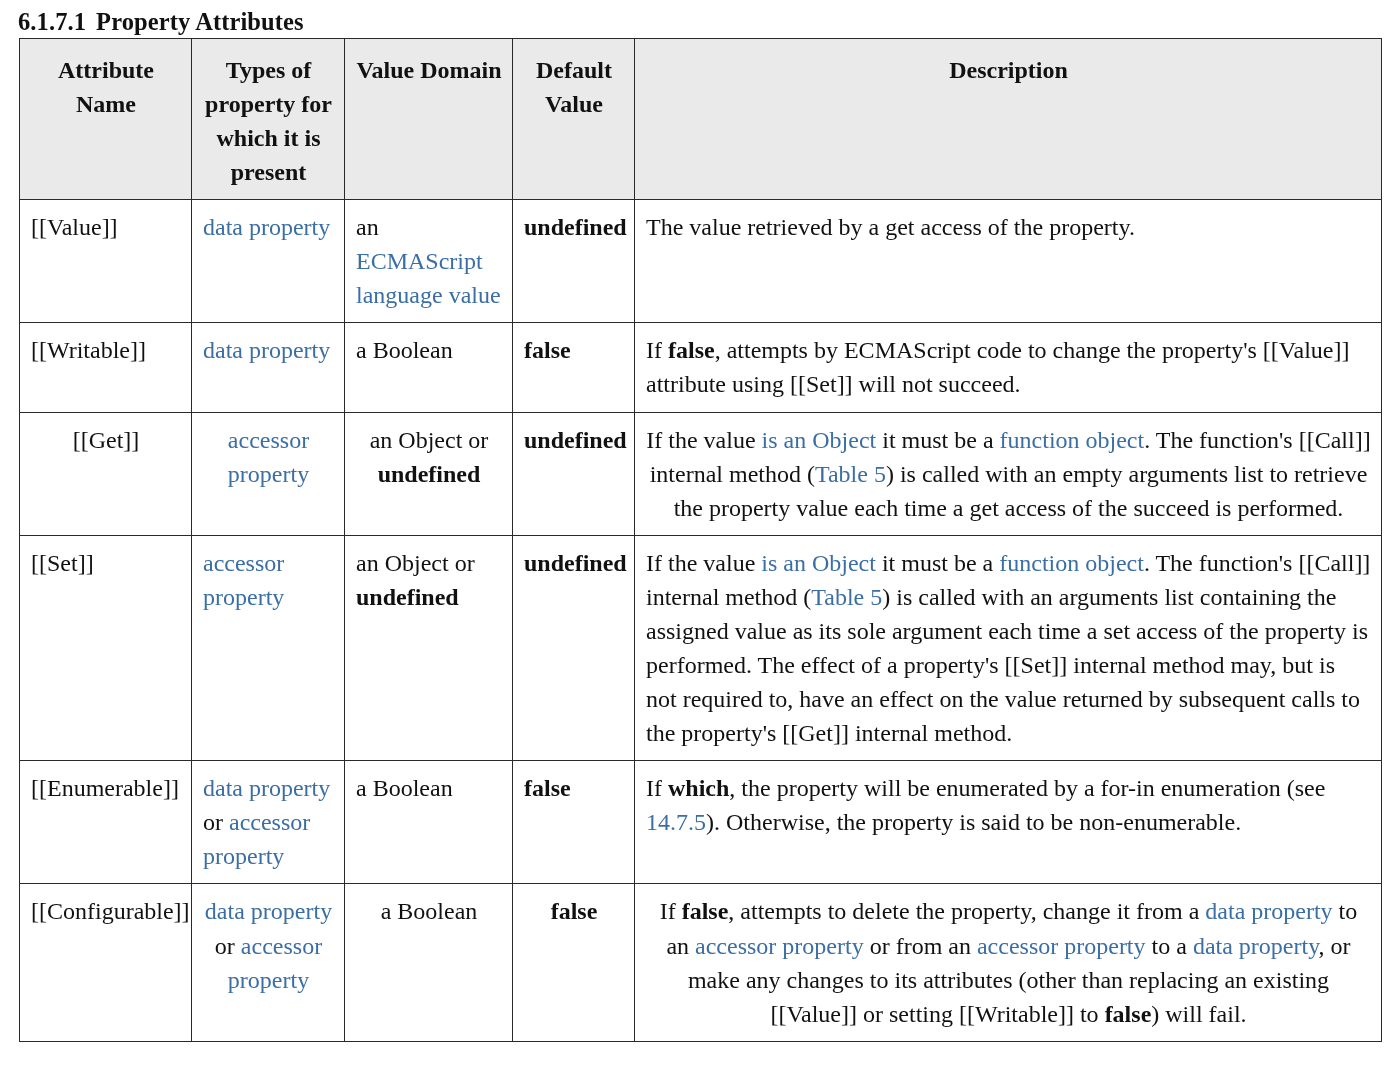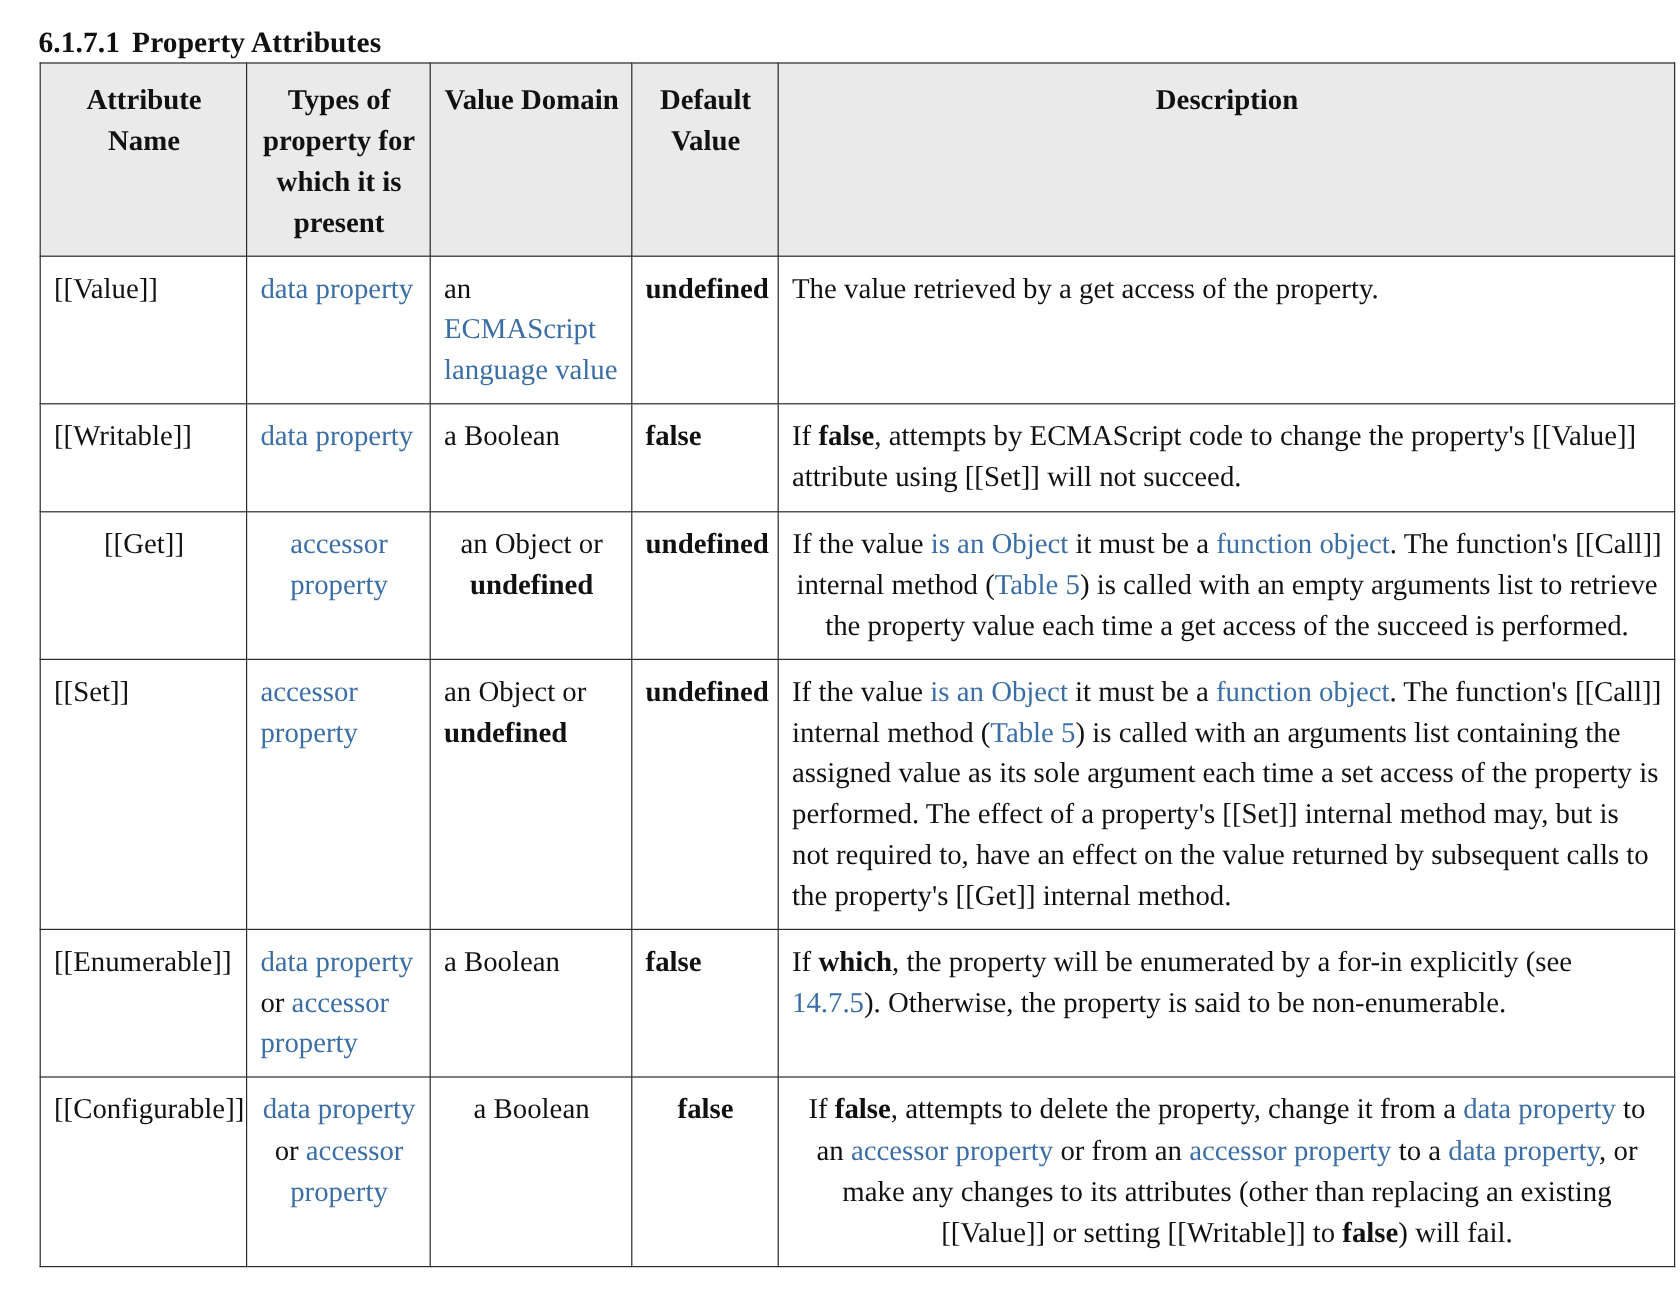--- a/index.html
+++ b/index.html
@@ -12,21 +12,21 @@
     height: 1089px;
     font-family: "Liberation Serif", "DejaVu Serif", serif;
     color: #111111;
     overflow: hidden;
   }
   .page {
     width: 1400px;
     height: 855px;
     position: relative;
     box-sizing: border-box;
-    padding: 14px;
+    padding: 0;
   }
   h2.section-heading {
     font-size: 24.5px;
     font-weight: bold;
     margin: 0;
     padding: 6px 0 0 18px;
     letter-spacing: 0.1px;
     line-height: 1.3;
   }
   h2.section-heading .num {
@@ -157,21 +157,21 @@
         <td class="domain"><span>an Object or </span><b>undefined</b></td>
         <td class="default">undefined</td>
         <td class="desc"><span>If the value </span><a class="lnk" href="#">is an Object</a><span> it must be a </span><a class="lnk" href="#">function object</a><span>. The function's [[Call]] internal method (</span><a class="lnk" href="#">Table 5</a><span>) is called with an arguments list containing the assigned value as its sole argument each time a set access of the property is performed. The effect of a property's [[Set]] internal method may, but is not required to, have an effect on the value returned by subsequent calls to the property's [[Get]] internal method.</span></td>
       </tr>
 
       <tr class="r-enum">
         <td class="attr-name">[[Enumerable]]</td>
         <td class="types"><a class="lnk" href="#">data property</a><span> or </span><a class="lnk" href="#">accessor property</a></td>
         <td class="domain"><span>a Boolean</span></td>
         <td class="default">false</td>
-        <td class="desc"><span>If </span><b>which</b><span>, the property will be enumerated by a for-in explicitly (see </span><a class="lnk" href="#">14.7.5</a><span>). Otherwise, the property is said to be non-enumerable.</span></td>
+        <td class="desc"><span>If </span><b>which</b><span>, the property will be enumerated by a for-in enumeration (see </span><a class="lnk" href="#">14.7.5</a><span>). Otherwise, the property is said to be non-enumerable.</span></td>
       </tr>
 
       <tr class="r-conf">
         <td class="attr-name">[[Configurable]]</td>
         <td class="types"><a class="lnk" href="#">data property</a><span> or </span><a class="lnk" href="#">accessor property</a></td>
         <td class="domain"><span>a Boolean</span></td>
         <td class="default">false</td>
         <td class="desc"><span>If </span><b>false</b><span>, attempts to delete the property, change it from a </span><a class="lnk" href="#">data property</a><span> to an </span><a class="lnk" href="#">accessor property</a><span> or from an </span><a class="lnk" href="#">accessor property</a><span> to a </span><a class="lnk" href="#">data property</a><span>, or make any changes to its attributes (other than replacing an existing [[Value]] or setting [[Writable]] to </span><b>false</b><span>) will fail.</span></td>
       </tr>
 

